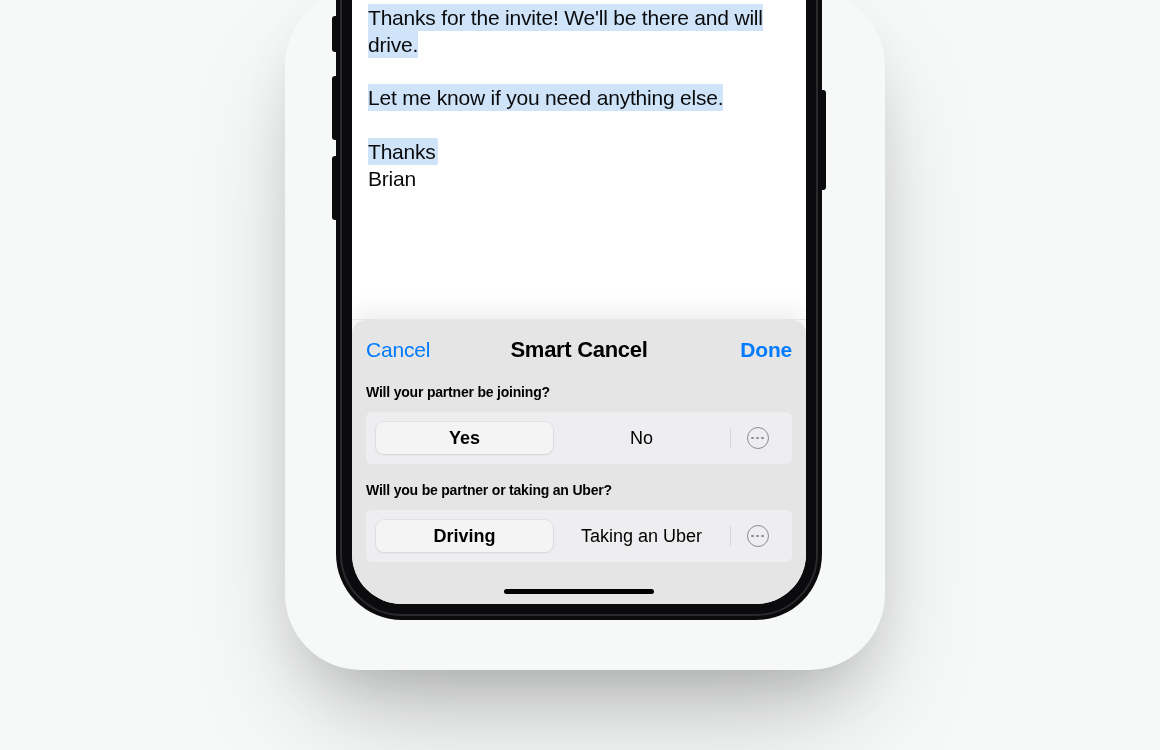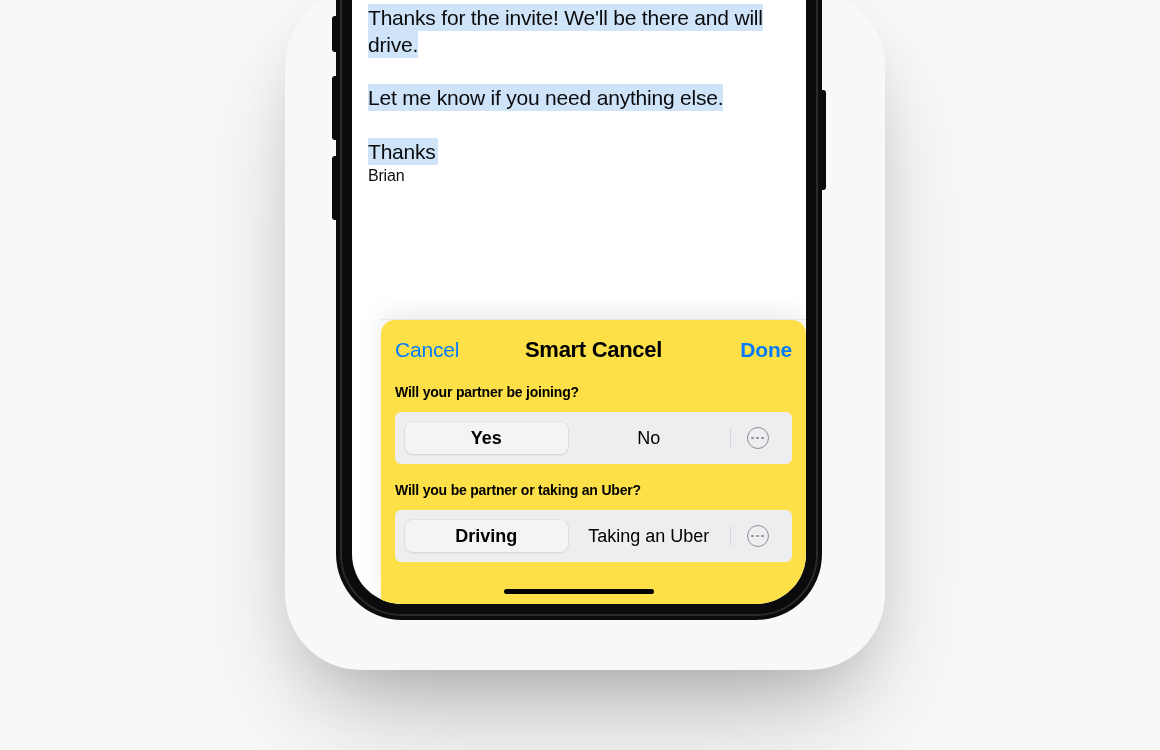--- a/index.html
+++ b/index.html
@@ -101,36 +101,35 @@
       background: #cfe4f8;
       color: #0b0b0d;
       font-size: 21px;
       line-height: 1.28;
       letter-spacing: -0.2px;
       padding: 2px 2px 2px 0;
       white-space: pre-line;
       border-radius: 2px;
     }
     .email-tail {
-      font-size: 16px;
+      font-size: 21px;
       line-height: 1.28;
       color: #0b0b0d;
       letter-spacing: -0.2px;
     }
     .panel {
       margin-top: auto;
-      background: #fde047;
+      background: #e5e5e5;
       border-top-left-radius: 14px;
       border-top-right-radius: 14px;
       box-shadow: 0 -8px 24px rgba(0,0,0,0.08);
       padding: 18px 14px 24px 14px;
       display: flex;
       flex-direction: column;
       position: relative;
-      margin-left: 29px;
     }
     .panel::before {
       content: "";
       position: absolute;
       top: -1px;
       left: 0;
       right: 0;
       height: 1px;
       background: #e5e5ea;
     }

